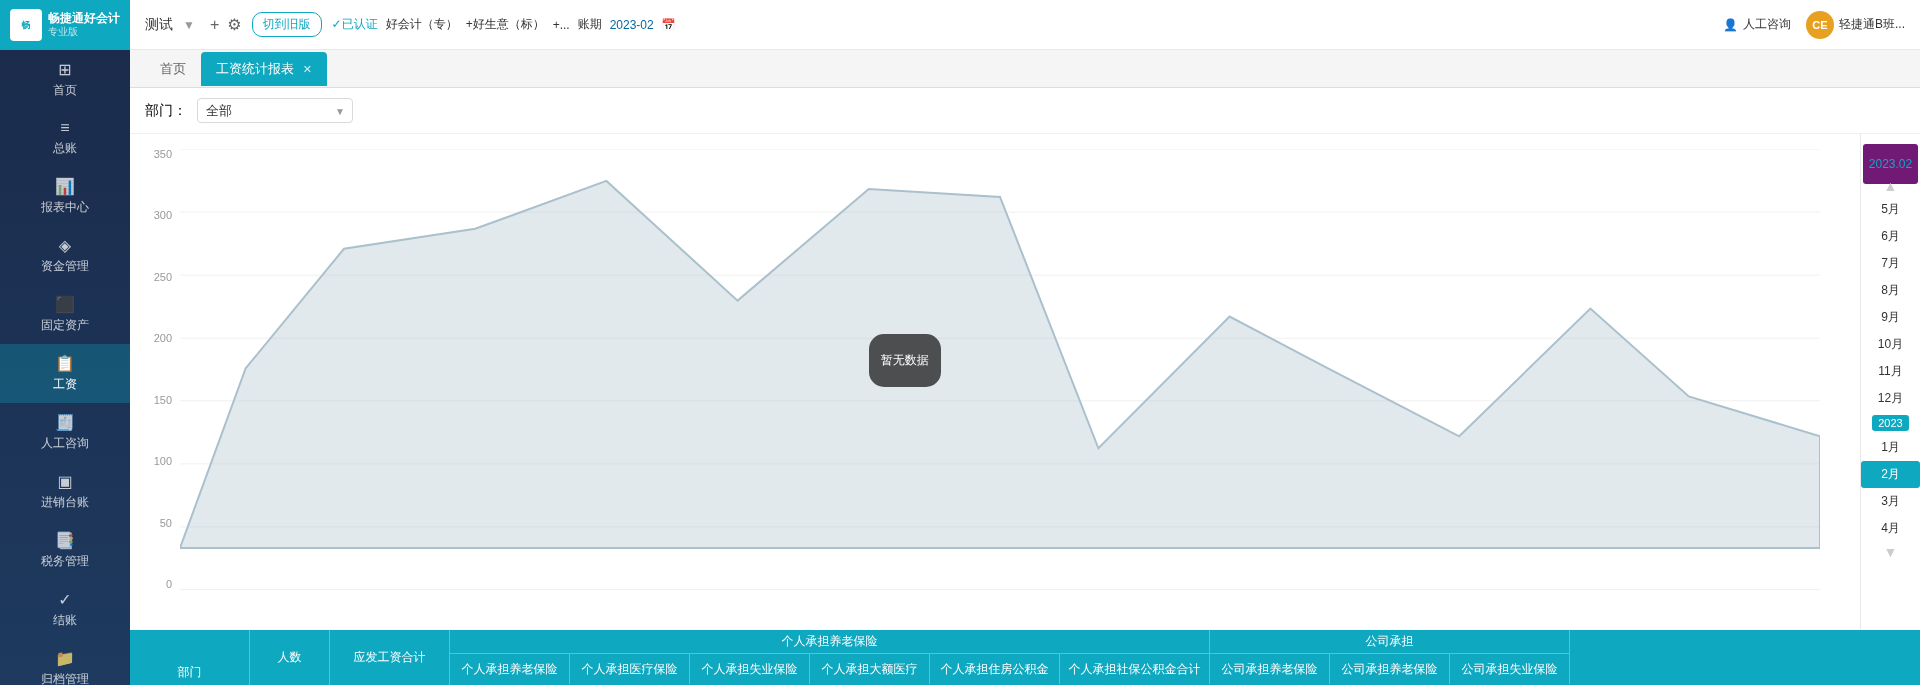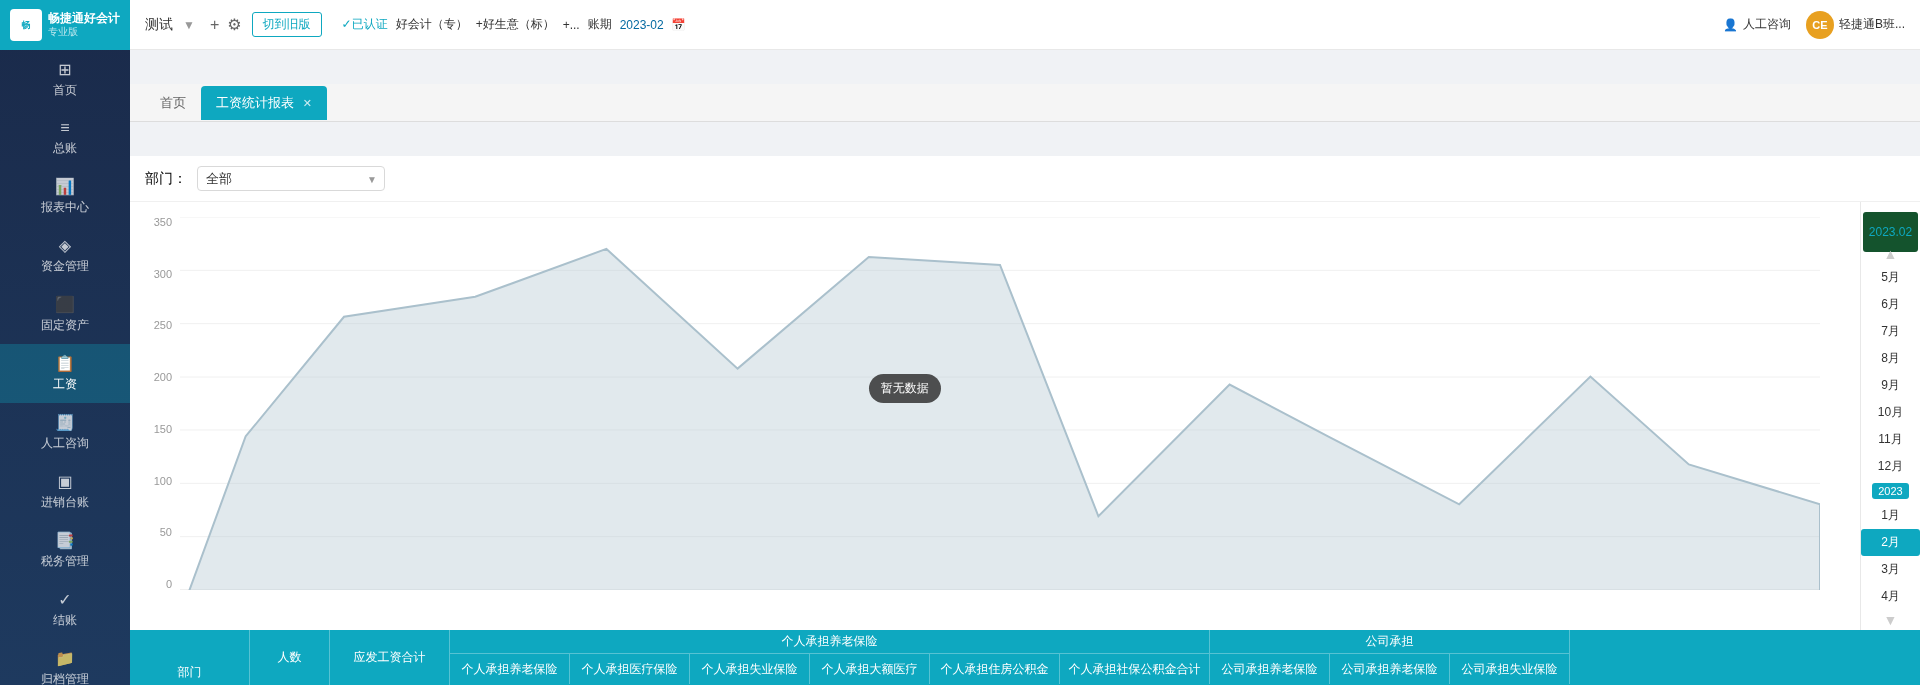--- a/index.html
+++ b/index.html
@@ -65,21 +65,20 @@
     }
     .sidebar-item-icon { font-size: 16px; }
     .sidebar-item-label { font-size: 12px; }
 
     
     .main {
       flex: 1;
       display: flex;
       flex-direction: column;
       overflow: hidden;
-      gap: 34px;
     }
 
     
     .header {
       background: white;
       height: 50px;
       display: flex;
       align-items: center;
       padding: 0 15px;
       border-bottom: 1px solid #e8e8e8;
@@ -109,29 +108,28 @@
     .header-btn-settings {
       font-size: 16px;
       color: #666;
       cursor: pointer;
     }
     .header-switch-btn {
       border: 1px solid #0ea8c0;
       color: #0ea8c0;
       background: white;
       padding: 3px 10px;
-      border-radius: 3px;
+      border-radius: 10px;
       cursor: pointer;
       font-size: 12px;
     }
     .header-status {
       display: flex;
       align-items: center;
       gap: 8px;
-      margin-left: 10px;
       color: #333;
       font-size: 12px;
     }
     .status-badge {
       color: #0ea8c0;
       font-size: 12px;
     }
     .header-right {
       margin-left: auto;
       display: flex;
@@ -239,21 +237,21 @@
     .filter-label { font-size: 14px; color: #000000; }
     .filter-select {
       border: 1px solid #d9d9d9;
       border-radius: 4px;
       padding: 4px 25px 4px 8px;
       font-size: 13px;
       color: #333;
       background: white;
       appearance: none;
       cursor: pointer;
-      width: 188px;
+      width: 156px;
       position: relative;
     }
     .filter-select-wrapper {
       position: relative;
       display: inline-block;
     }
     .filter-select-arrow {
       position: absolute;
       right: 8px;
       top: 50%;
@@ -375,21 +373,21 @@
       padding: 5px 4px;
       border-bottom: 1px solid rgba(255,255,255,0.3);
       border-right: 1px solid rgba(255,255,255,0.3);
     }
 
     
     .chart-tooltip {
       position: absolute;
       background: rgba(50,50,50,0.85);
       color: white;
-      padding: 6px 12px;
+      padding: 18px 12px;
       border-radius: 15px;
       font-size: 12px;
       pointer-events: none;
     }
 
     .main-content {
       flex: 1;
       display: flex;
       flex-direction: column;
       overflow: hidden;
@@ -544,21 +542,21 @@
           </div>
         </div>
       </div>
 
       <div class="right-panel">
         <div style="width:100%;text-align:right;padding:2px 3px;">
           <span style="font-size:12px;color:#999;cursor:pointer;">✕</span>
           <span style="font-size:12px;color:#999;cursor:pointer;margin-left:3px;">⊞</span>
         </div>
         <div style="text-align:center;margin-bottom:5px;">
-          <span style="background:#14532d;color:#0ea8c0;font-size:12px;padding:13px 6px;border-radius:3px;">2023.02</span>
+          <span style="background:#701a75;color:#0ea8c0;font-size:12px;padding:13px 6px;border-radius:3px;">2023.02</span>
         </div>
         <span class="date-nav-up">▲</span>
         <div class="month-item"><span>5月</span></div>
         <div class="month-item"><span>6月</span></div>
         <div class="month-item"><span>7月</span></div>
         <div class="month-item"><span>8月</span></div>
         <div class="month-item"><span>9月</span></div>
         <div class="month-item"><span>10月</span></div>
         <div class="month-item"><span>11月</span></div>
         <div class="month-item"><span>12月</span></div>

